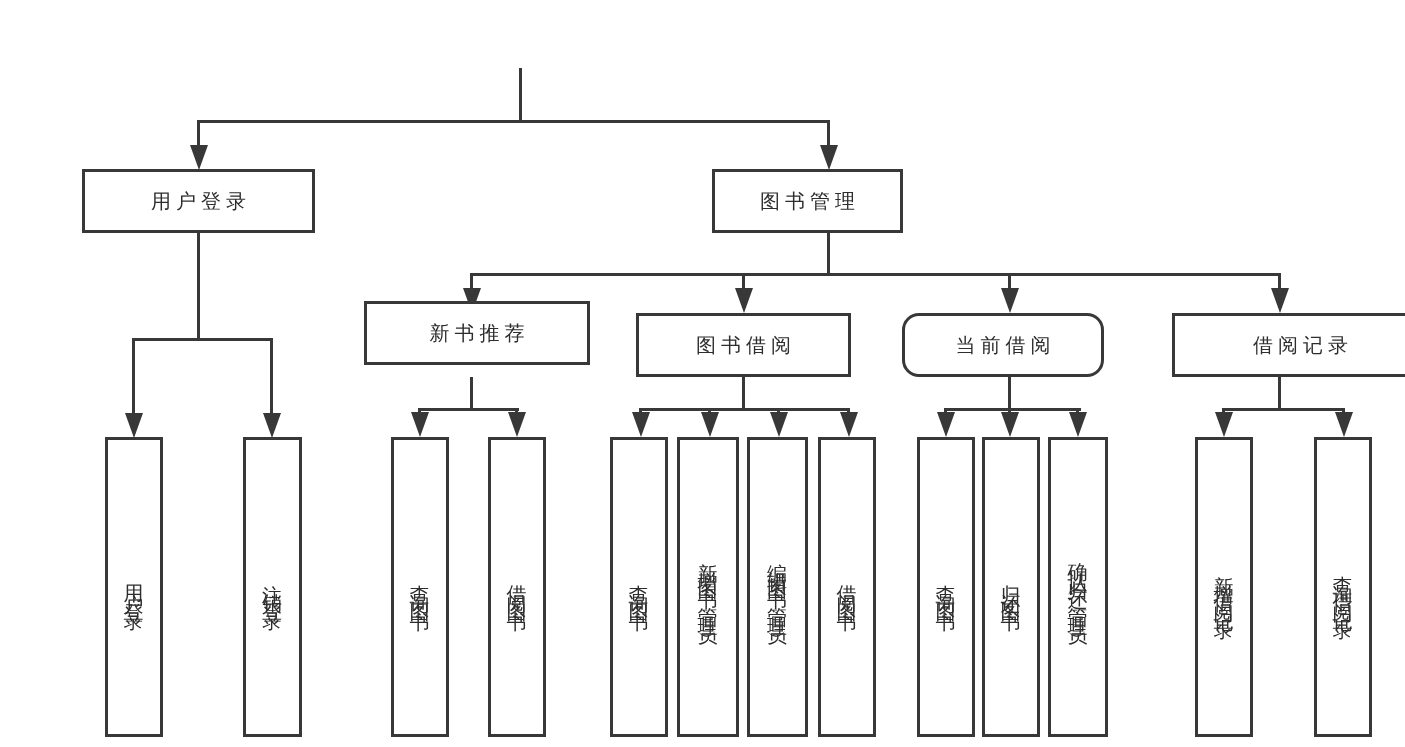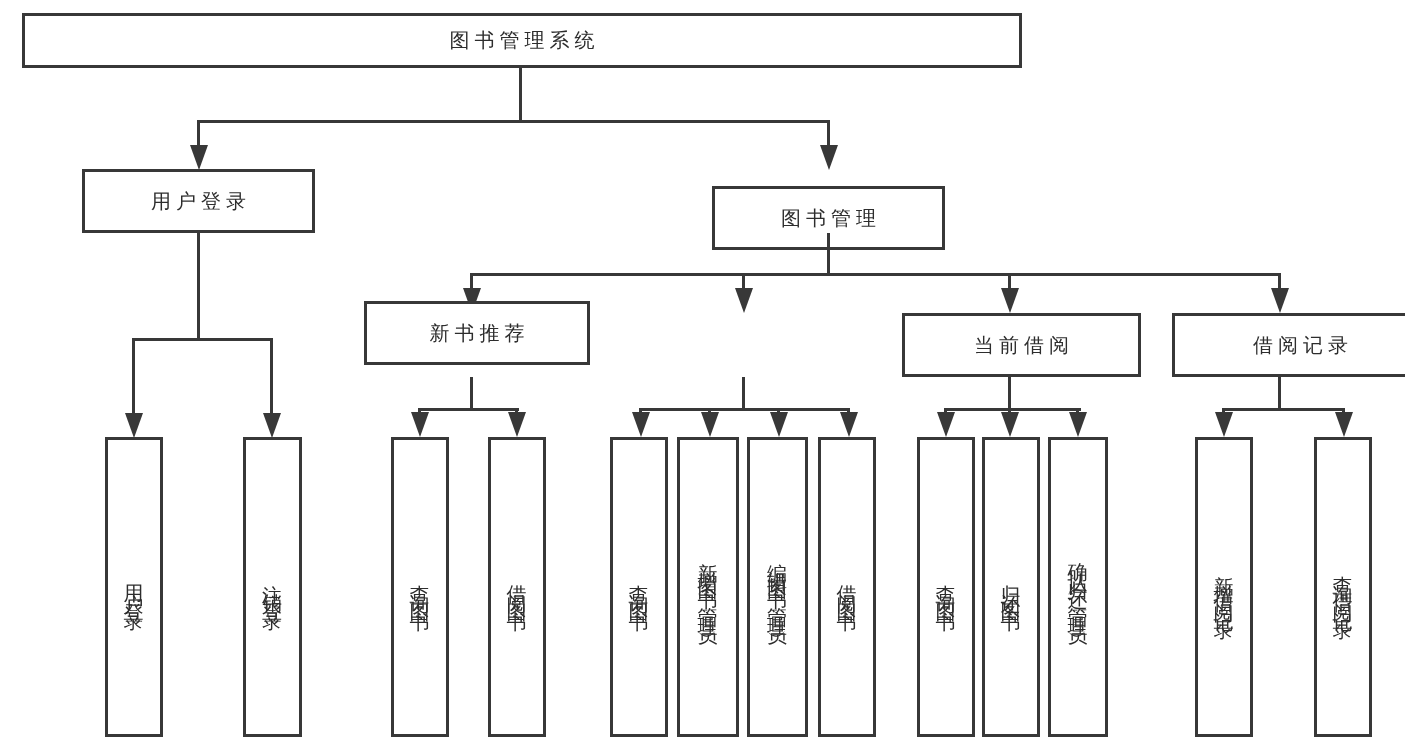--- a/index.html
+++ b/index.html
@@ -56,35 +56,32 @@
     color:var(--wm);
     white-space:nowrap;
     z-index:5;
   }
 </style>
 </head>
 <body>
 
 <div class="canvas">
 
-  <div class="box" style="left:22px;top:13px;width:1000px;height:55px;">
-    <span class="hlabel">图书管理系统</span>
-  </div>
 
   <div class="vline" style="left:519px;top:68px;height:52px;"></div>
   <div class="hline" style="left:197px;top:120px;width:633px;"></div>
   <div class="vline" style="left:197px;top:120px;height:28px;"></div>
   <div class="arrow" style="left:190px;top:145px;"></div>
   <div class="vline" style="left:827px;top:120px;height:28px;"></div>
   <div class="arrow" style="left:820px;top:145px;"></div>
 
   <div class="box" style="left:82px;top:169px;width:233px;height:64px;">
     <span class="hlabel">用户登录</span>
   </div>
-  <div class="box" style="left:712px;top:186px;width:233px;height:64px;text-align:center;">
+  <div class="box" style="left:712px;top:169px;width:191px;height:64px;text-align:center;">
     <span class="hlabel">图书管理</span>
   </div>
 
   <div class="vline" style="left:197px;top:233px;height:105px;"></div>
   <div class="hline" style="left:132px;top:338px;width:141px;"></div>
   <div class="vline" style="left:132px;top:338px;height:78px;"></div>
   <div class="arrow" style="left:125px;top:413px;"></div>
   <div class="vline" style="left:270px;top:338px;height:78px;"></div>
   <div class="arrow" style="left:263px;top:413px;"></div>
 
@@ -95,21 +92,24 @@
   <div class="vline" style="left:742px;top:273px;height:20px;"></div>
   <div class="arrow" style="left:735px;top:288px;"></div>
   <div class="vline" style="left:1008px;top:273px;height:20px;"></div>
   <div class="arrow" style="left:1001px;top:288px;"></div>
   <div class="vline" style="left:1278px;top:273px;height:20px;"></div>
   <div class="arrow" style="left:1271px;top:288px;"></div>
 
   <div class="box" style="left:364px;top:301px;width:226px;height:64px;">
     <span class="hlabel">新书推荐</span>
   </div>
-  <div class="box" style="left:902px;top:313px;width:239px;height:64px;">
+  <div class="box" style="left:636px;top:313px;width:215px;height:64px;">
+    <span class="hlabel">图书借阅</span>
+  </div>
+  <div class="box" style="left:902px;top:313px;width:202px;height:64px;border-radius:17px;">
     <span class="hlabel">当前借阅</span>
   </div>
   <div class="box" style="left:1172px;top:313px;width:257px;height:64px;">
     <span class="hlabel">借阅记录</span>
   </div>
 
   <div class="vline" style="left:470px;top:377px;height:31px;"></div>
   <div class="hline" style="left:418px;top:408px;width:101px;"></div>
   <div class="vline" style="left:418px;top:408px;height:9px;"></div>
   <div class="arrow" style="left:411px;top:412px;"></div>

